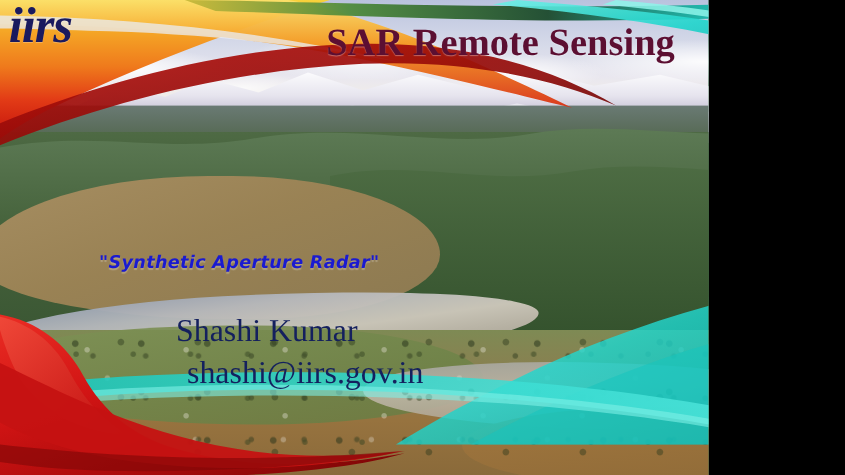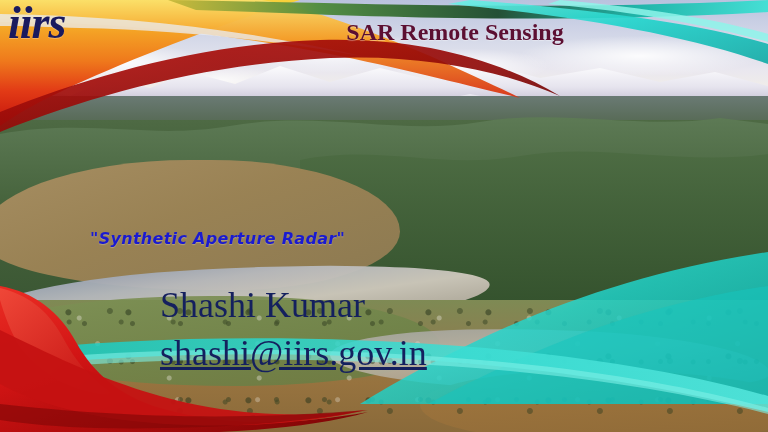--- a/index.html
+++ b/index.html
@@ -2,21 +2,21 @@
 <html><head>
 <meta charset="utf-8">
 <style>
   html, body {
     margin: 0;
     padding: 0;
     background: #000;
   }
   #slide {
     position: relative;
-    width: 768px;
+    width: 644px;
     height: 432px;
     overflow: hidden;
     font-family: "Liberation Serif", serif;
     background: #86efac;
   }
 
   
   .bg-layer { position: absolute; }
 
   
@@ -144,21 +144,21 @@
     text-shadow: 0 1px 0 rgba(255,255,255,.25);
   }
   #title-block {
     position: absolute;
     left: 150px; top: 18px;
     width: 610px;
     text-align: center;
     font-family: "Liberation Serif", serif;
     font-weight: bold;
     color: #5c0f32;
-    font-size: 24px;
+    font-size: 35px;
     line-height: 1.22;
     text-shadow: 0 1px 1px rgba(255,255,255,.35);
   }
   #title-line1 { display: block; }
   #title-line2 { display: block; }
 
   #subtitle {
     position: absolute;
     left: 90px; top: 229px;
     font-family: "DejaVu Sans", sans-serif;
@@ -168,25 +168,25 @@
     color: #1a1ad0;
     letter-spacing: .3px;
     text-shadow: 0 1px 1px rgba(255,255,255,.25);
   }
 
   #author-block {
     position: absolute;
     left: 160px; top: 282px;
     font-family: "Liberation Serif", serif;
     color: #14205e;
-    font-size: 36px;
+    font-size: 29px;
     line-height: 1.32;
   }
   #author-name { display: block; }
-  #author-email { display: block; margin-left: 0; text-decoration: underline; }
+  #author-email { display: block; margin-left: 10px; }
 </style>
 </head>
 <body>
 
 <div id="slide">
 
   <div id="background-photo">
     <div class="bg-layer" id="sky"></div>
     <div class="bg-layer" id="cloud-band"></div>
 

